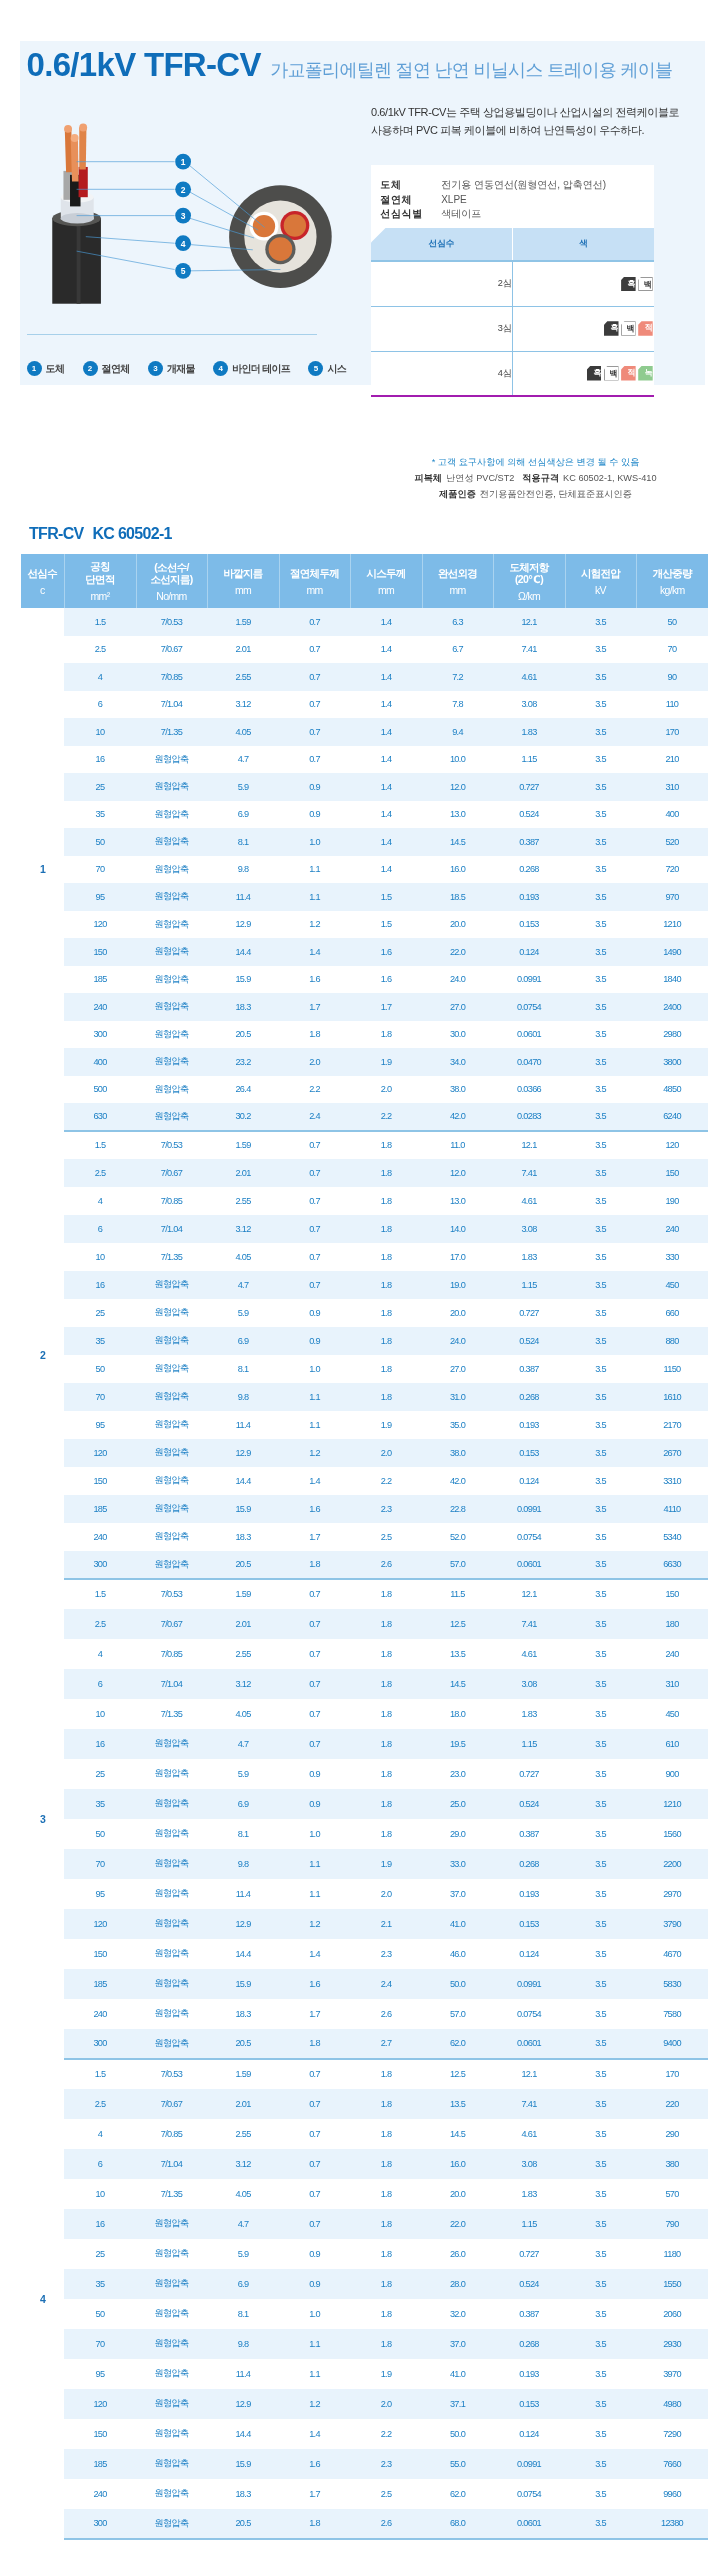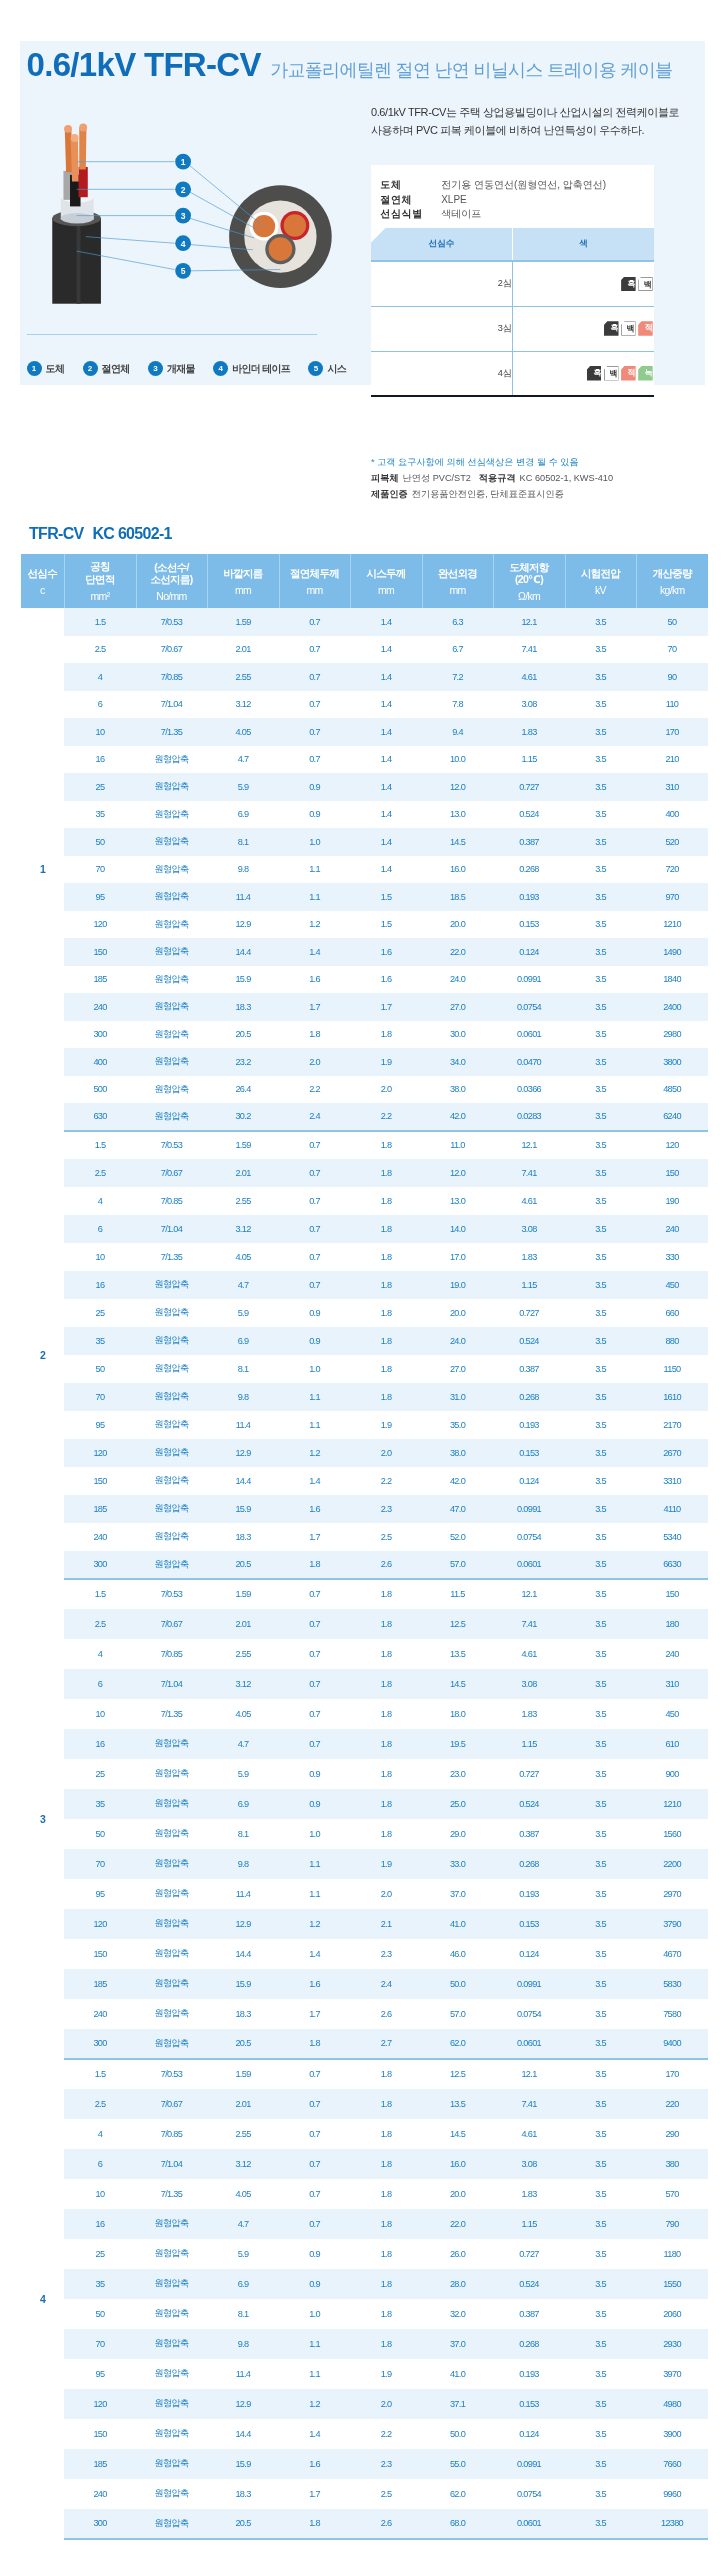--- a/index.html
+++ b/index.html
@@ -24,29 +24,29 @@
   .spec-box { position: absolute; left: 351px; top: 124px; width: 283px; background: #ffffff; }
   .spec-list { padding: 13px 9.2px 6.6px 9.2px; }
   .spec-line { display: flex; font-size: 10px; line-height: 14.5px; }
   .spec-key { width: 61px; font-weight: bold; color: #333; letter-spacing: 0.7px; }
   .spec-val { color: #555; }
 
   .core-table { width: 100%; border-collapse: collapse; }
   .core-table th { background: #c6e0f5; color: #1b6fb5; font-size: 8.6px; font-weight: bold; height: 33px; border-bottom: 2px solid #90c4e6; }
   .core-table th:first-child { border-right: 0.7px solid #ffffff; clip-path: polygon(14.5px 0, 100% 0, 100% 100%, 0 100%, 0 14.5px); }
   .core-table td { height: 45px; text-align: right; font-size: 9.2px; color: #444; border-bottom: 0.7px solid #8ec3e6; }
-  .core-table tr:last-child td { border-bottom: 2px solid #0f172a; }
+  .core-table tr:last-child td { border-bottom: 2px solid #a21caf; }
   .core-table td:first-child { width: 50%; border-right: 0.7px solid #8ec3e6; }
   .chip { display: inline-block; width: 14.5px; height: 14.5px; line-height: 14.5px; font-size: 8px; font-weight: bold; margin: 0 1.3px; vertical-align: middle; clip-path: polygon(3.3px 0, 100% 0, 100% 100%, 0 100%, 0 3.3px); }
   .chip-black { background: #3b3b3b; color: #fff; }
   .chip-white { background: #fff; color: #333; border: 0.7px solid #999; }
   .chip-red { background: #ef8a7a; color: #fff; }
   .chip-green { background: #8fcb8f; color: #fff; }
 
-  .notes { position: absolute; left: 351px; top: 413px; width: 329px; }
+  .notes { position: absolute; left: 351px; top: 413px; width: 329px; text-align: center; }
   .note-star { color: #1b84c7; font-size: 9.2px; line-height: 16px; }
   .note-line { font-size: 9.2px; line-height: 16px; color: #555; }
   .note-key { font-weight: bold; color: #333; margin-right: 4px; }
   .note-gap { margin-left: 5.3px; }
 
   
   .section-title { position: absolute; left: 29px; top: 525px; font-size: 16px; font-weight: bold; color: #0f6db9; letter-spacing: -0.7px; white-space: nowrap; }
   .section-title .std { margin-left: 9px; }
 
   .spec-table { position: absolute; left: 21px; top: 554px; width: 686px; border-collapse: collapse; table-layout: fixed; }
@@ -625,21 +625,21 @@
         <td>0.124</td>
         <td>3.5</td>
         <td>3310</td>
       </tr>
       <tr class="g2 shade">
         <td>185</td>
         <td>원형압축</td>
         <td>15.9</td>
         <td>1.6</td>
         <td>2.3</td>
-        <td>47.0</td>
+        <td>22.8</td>
         <td>0.0991</td>
         <td>3.5</td>
         <td>4110</td>
       </tr>
       <tr class="g2">
         <td>240</td>
         <td>원형압축</td>
         <td>18.3</td>
         <td>1.7</td>
         <td>2.5</td>
@@ -971,21 +971,21 @@
       </tr>
       <tr class="g4">
         <td>150</td>
         <td>원형압축</td>
         <td>14.4</td>
         <td>1.4</td>
         <td>2.2</td>
         <td>50.0</td>
         <td>0.124</td>
         <td>3.5</td>
-        <td>3900</td>
+        <td>7290</td>
       </tr>
       <tr class="g4 shade">
         <td>185</td>
         <td>원형압축</td>
         <td>15.9</td>
         <td>1.6</td>
         <td>2.3</td>
         <td>55.0</td>
         <td>0.0991</td>
         <td>3.5</td>

